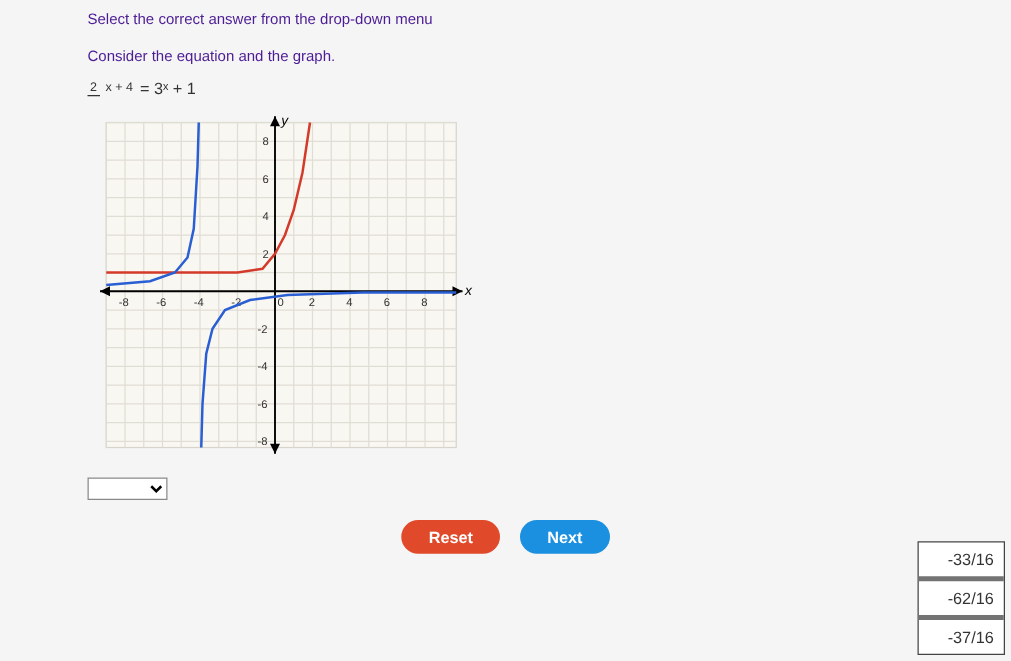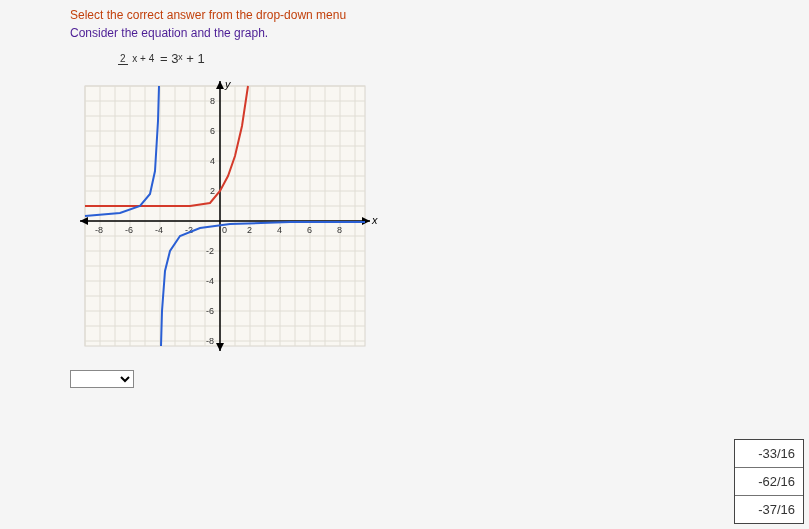--- a/index.html
+++ b/index.html
@@ -8,23 +8,23 @@
       background: #f5f5f5;
       width: 809px;
       height: 529px;
       font-size: 12px;
       color: #333;
       position: relative;
     }
     .content {
       padding: 8px 70px 10px 70px;
     }
-    .instruction { color: #c2410c; margin-bottom: 4px; }
+    .instruction { color: #4c1d95; margin-bottom: 16px; }
     .consider { color: #4c1d95; margin-bottom: 10px; }
-    .equation { margin-bottom: 10px; font-size: 13px; margin-left: 48px; }
+    .equation { margin-bottom: 10px; font-size: 13px; }
     .equation .frac { display: inline-block; text-align: center; vertical-align: middle; font-size: 10px; }
     .equation .frac .num { border-bottom: 1px solid #333; padding: 0 2px; }
     .equation .frac .den { padding: 0 2px; }
     .equation .rest { vertical-align: middle; }
     .graph-wrap { position: relative; width: 310px; height: 280px; margin-bottom: 14px; }
     .question-line { color: #333; margin-bottom: 16px; }
     .question-line select { width: 64px; height: 18px; border: 1px solid #888; background: #fff; font-size: 11px; vertical-align: middle; }
     .buttons { text-align: center; }
     .btn {
       display: inline-block;
@@ -42,21 +42,21 @@
     .dropdown-panel {
       position: absolute;
       right: 5px;
       bottom: 5px;
       background: #fff;
       border: 1px solid #444;
       width: 70px;
     }
     .dropdown-panel .option {
       padding: 6px 8px;
-      border-bottom: 1px solid #737373;
+      border-bottom: 4px solid #737373;
       text-align: right;
       font-size: 13px;
       color: #333;
     }
     .dropdown-panel .option:last-child { border-bottom: none; }
   </style>
 </head>
 <body>
 
 <div class="content">
@@ -150,19 +150,23 @@
 
       <path d="M 15 140 L 50 137 L 70 130 L 80 118 L 85 95 L 88 45 L 89 10" stroke="#2a5fd4" stroke-width="2" fill="none"></path>
       <path d="M 91 270 L 92 235 L 95 195 L 100 175 L 110 160 L 130 152 L 160 148 L 220 146 L 295 146" stroke="#2a5fd4" stroke-width="2" fill="none"></path>
     </svg>
   </div>
 
   <div class="question-line">
     <select></select>
   </div>
 
+  <div class="buttons">
+    <button class="btn btn-reset">Reset</button>
+    <button class="btn btn-next">Next</button>
+  </div>
 </div>
 
 <div class="dropdown-panel">
   <div class="option">-33/16</div>
   <div class="option">-62/16</div>
   <div class="option">-37/16</div>
 </div>
 
 </body></html>

